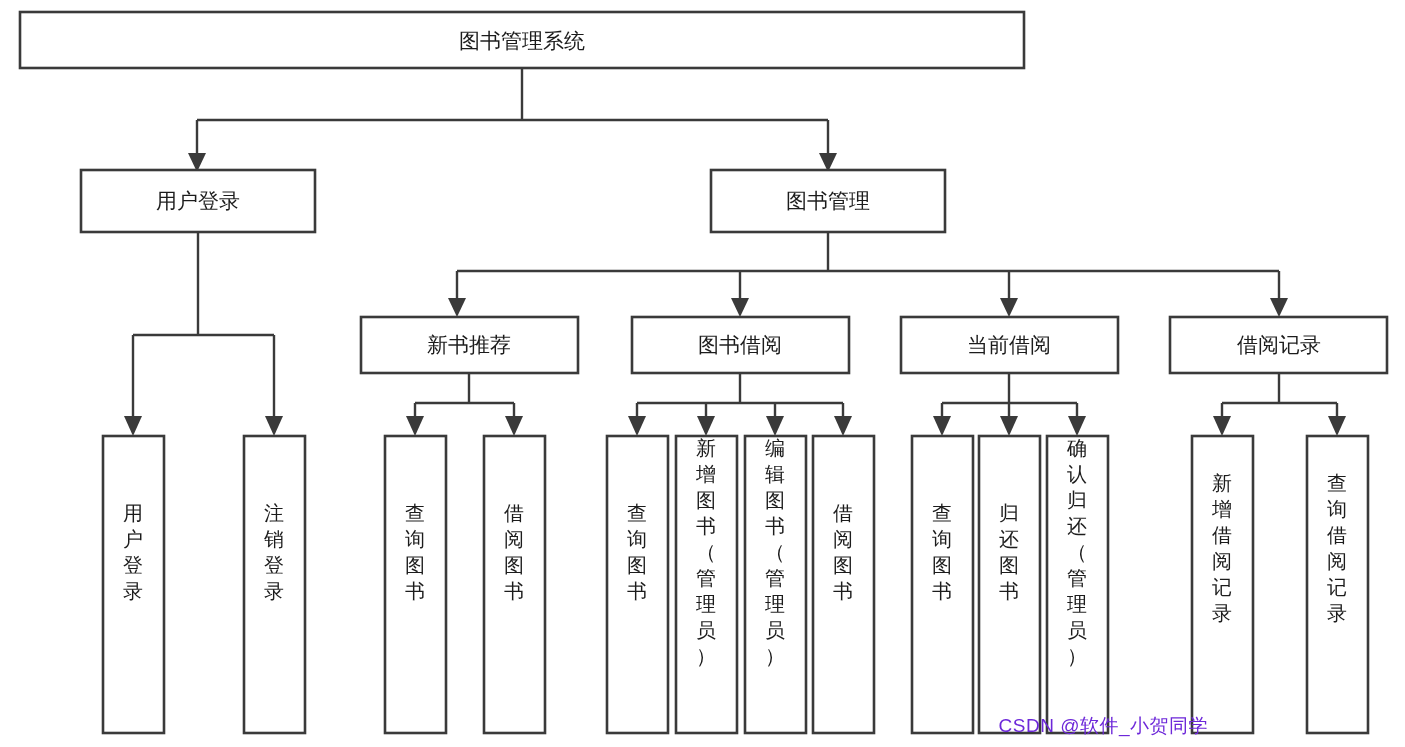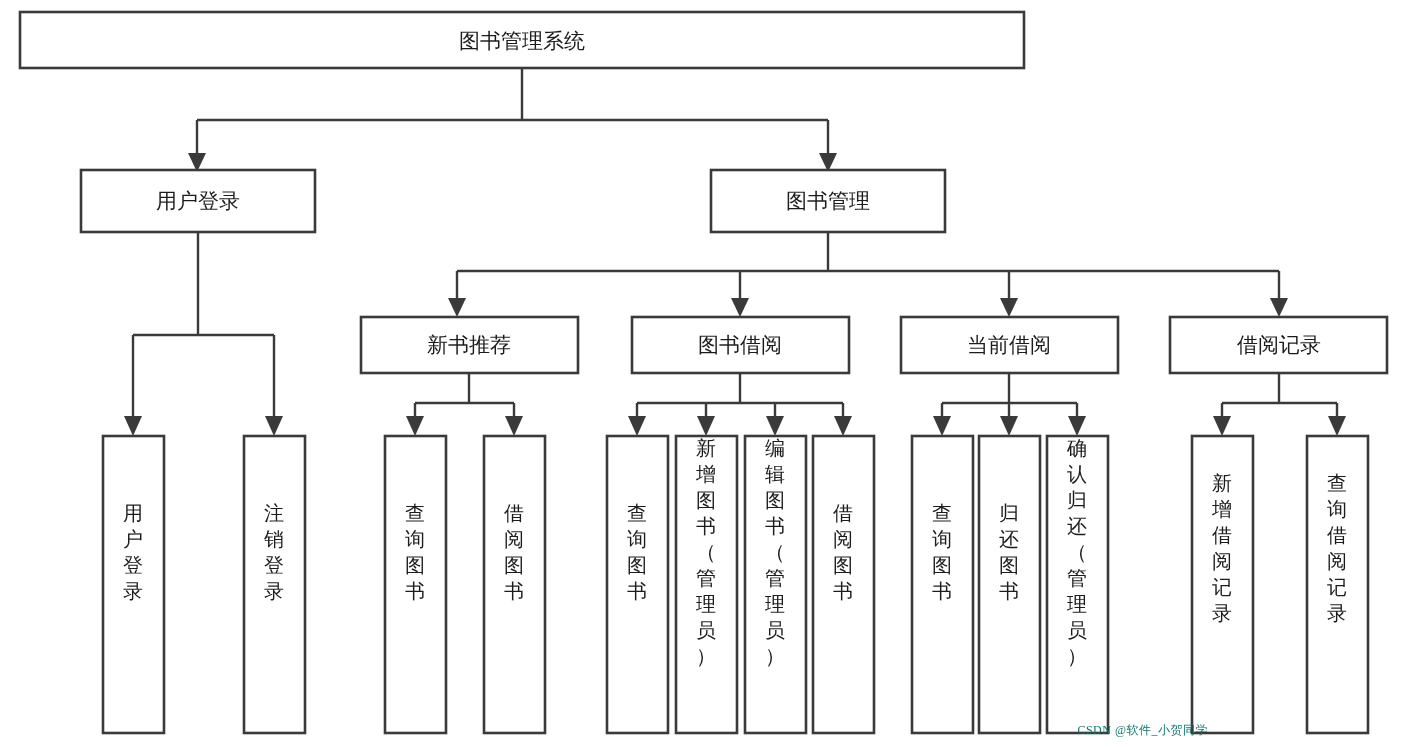--- a/index.html
+++ b/index.html
@@ -51,23 +51,23 @@
   .node-label-v {
     font-family: "DejaVu Sans", "Liberation Sans", sans-serif;
     font-size: 20px;
     fill: #1c1c1c;
     text-anchor: middle;
   }
   .watermark-text {
     position: absolute;
     right: 12px;
     bottom: 8px;
-    font-family: Liberation Serif, serif;
-    font-size: 12px;
-    color: #0f766e;
+    font-family: Liberation Sans, sans-serif;
+    font-size: 19px;
+    color: #6d28d9;
     white-space: nowrap;
     letter-spacing: 0.5px;
     pointer-events: none;
   }
 </style>
 </head>
 <body>
 
 <div id="diagram-root">
 

